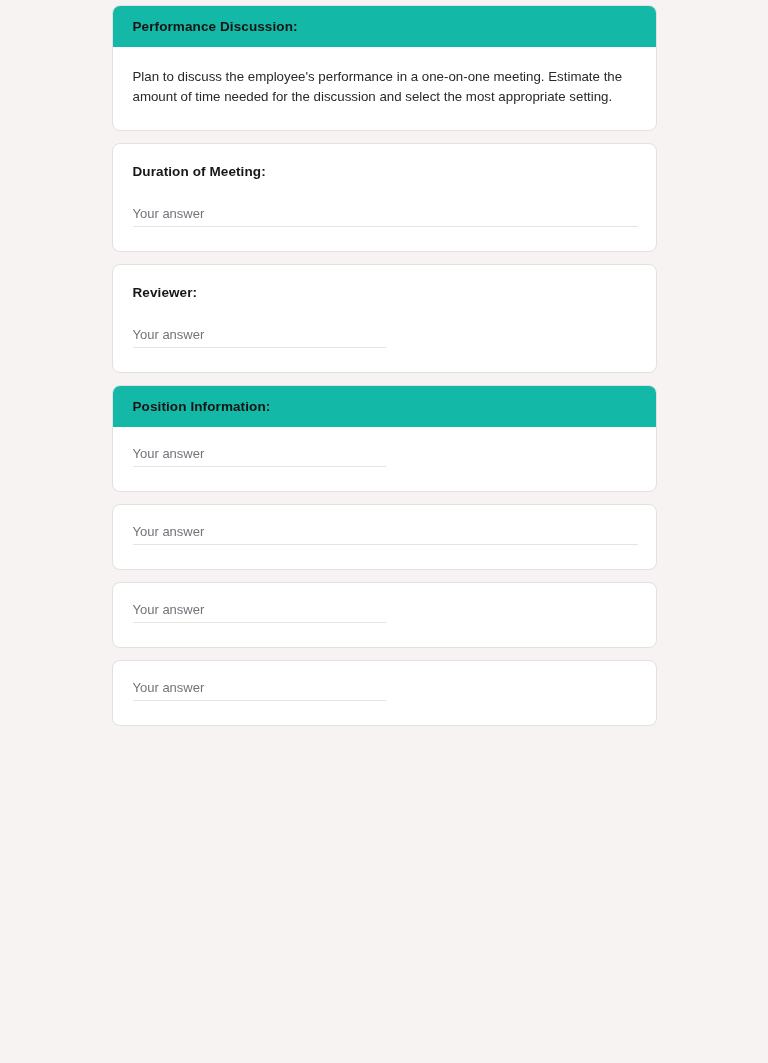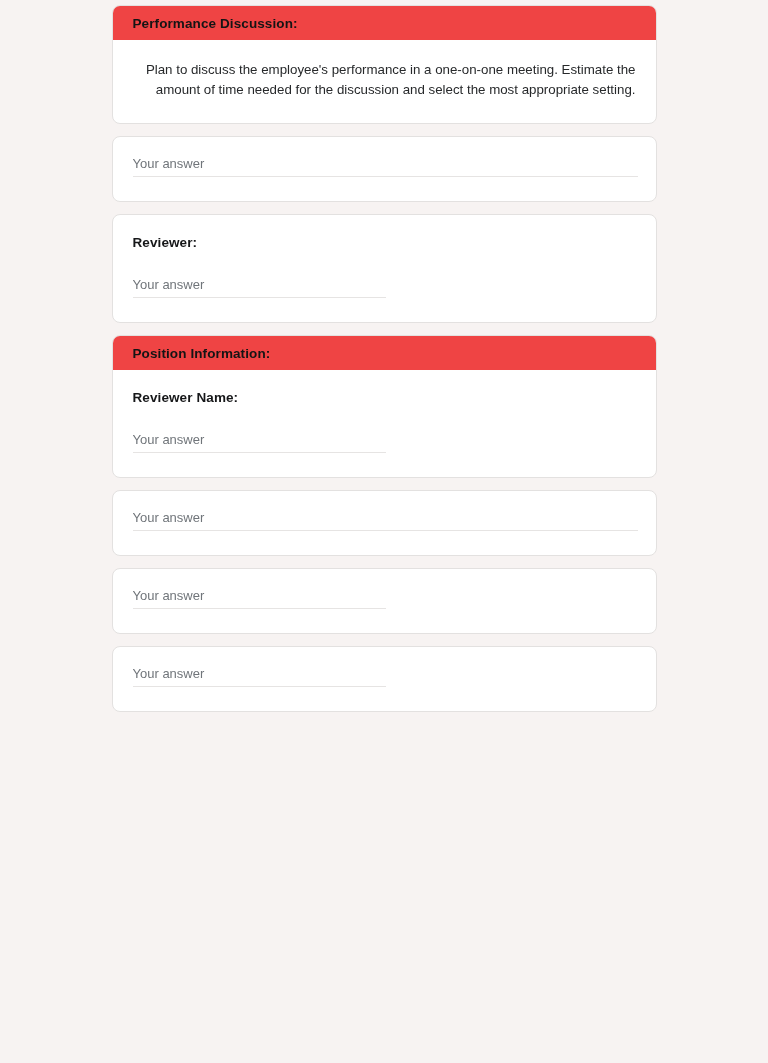--- a/index.html
+++ b/index.html
@@ -27,40 +27,39 @@
   .card {
     background: #ffffff;
     border: 1px solid #e3e1e0;
     border-radius: 8px;
     margin-bottom: 12px;
     overflow: hidden;
   }
 
   
   .section-header {
-    background: #ef4444;
-    height: 34px;
+    background: #14b8a6;
+    height: 41px;
     display: flex;
     align-items: center;
     padding: 0 20px;
   }
   .section-header-title {
     font-size: 13.5px;
     font-weight: bold;
     color: #141414;
     letter-spacing: 0.1px;
   }
 
   
   .card-body {
     padding: 20px 20px 22px 20px;
   }
   .card-body.description {
     padding: 20px 20px 24px 20px;
-    text-align: right;
   }
 
   .description-text {
     font-size: 13.3px;
     line-height: 19.5px;
     color: #27292b;
     margin: 0;
   }
 
   .field-label {
@@ -105,41 +104,41 @@
     <div class="section-header">
       <span class="section-header-title">Performance Discussion:</span>
     </div>
     <div class="card-body description">
       <p class="description-text">Plan to discuss the employee's performance in a one-on-one meeting. Estimate the amount of time needed for the discussion and select the most appropriate setting.</p>
     </div>
   </div>
 
   <div class="card">
     <div class="card-body">
+      <p class="field-label">Duration of Meeting:</p>
       <div class="answer-field">
         <input class="answer-input width-full" type="text" placeholder="Your answer" style="">
       </div>
     </div>
   </div>
 
   <div class="card">
     <div class="card-body">
       <p class="field-label">Reviewer:</p>
       <div class="answer-field">
         <input class="answer-input width-short" type="text" placeholder="Your answer" style="">
       </div>
     </div>
   </div>
 
   <div class="card">
     <div class="section-header">
       <span class="section-header-title">Position Information:</span>
     </div>
     <div class="card-body">
-      <p class="field-label">Reviewer Name:</p>
       <div class="answer-field">
         <input class="answer-input width-short" type="text" placeholder="Your answer" style="">
       </div>
     </div>
   </div>
 
   <div class="card">
     <div class="card-body">
       <div class="answer-field">
         <input class="answer-input width-full" type="text" placeholder="Your answer" style="">

